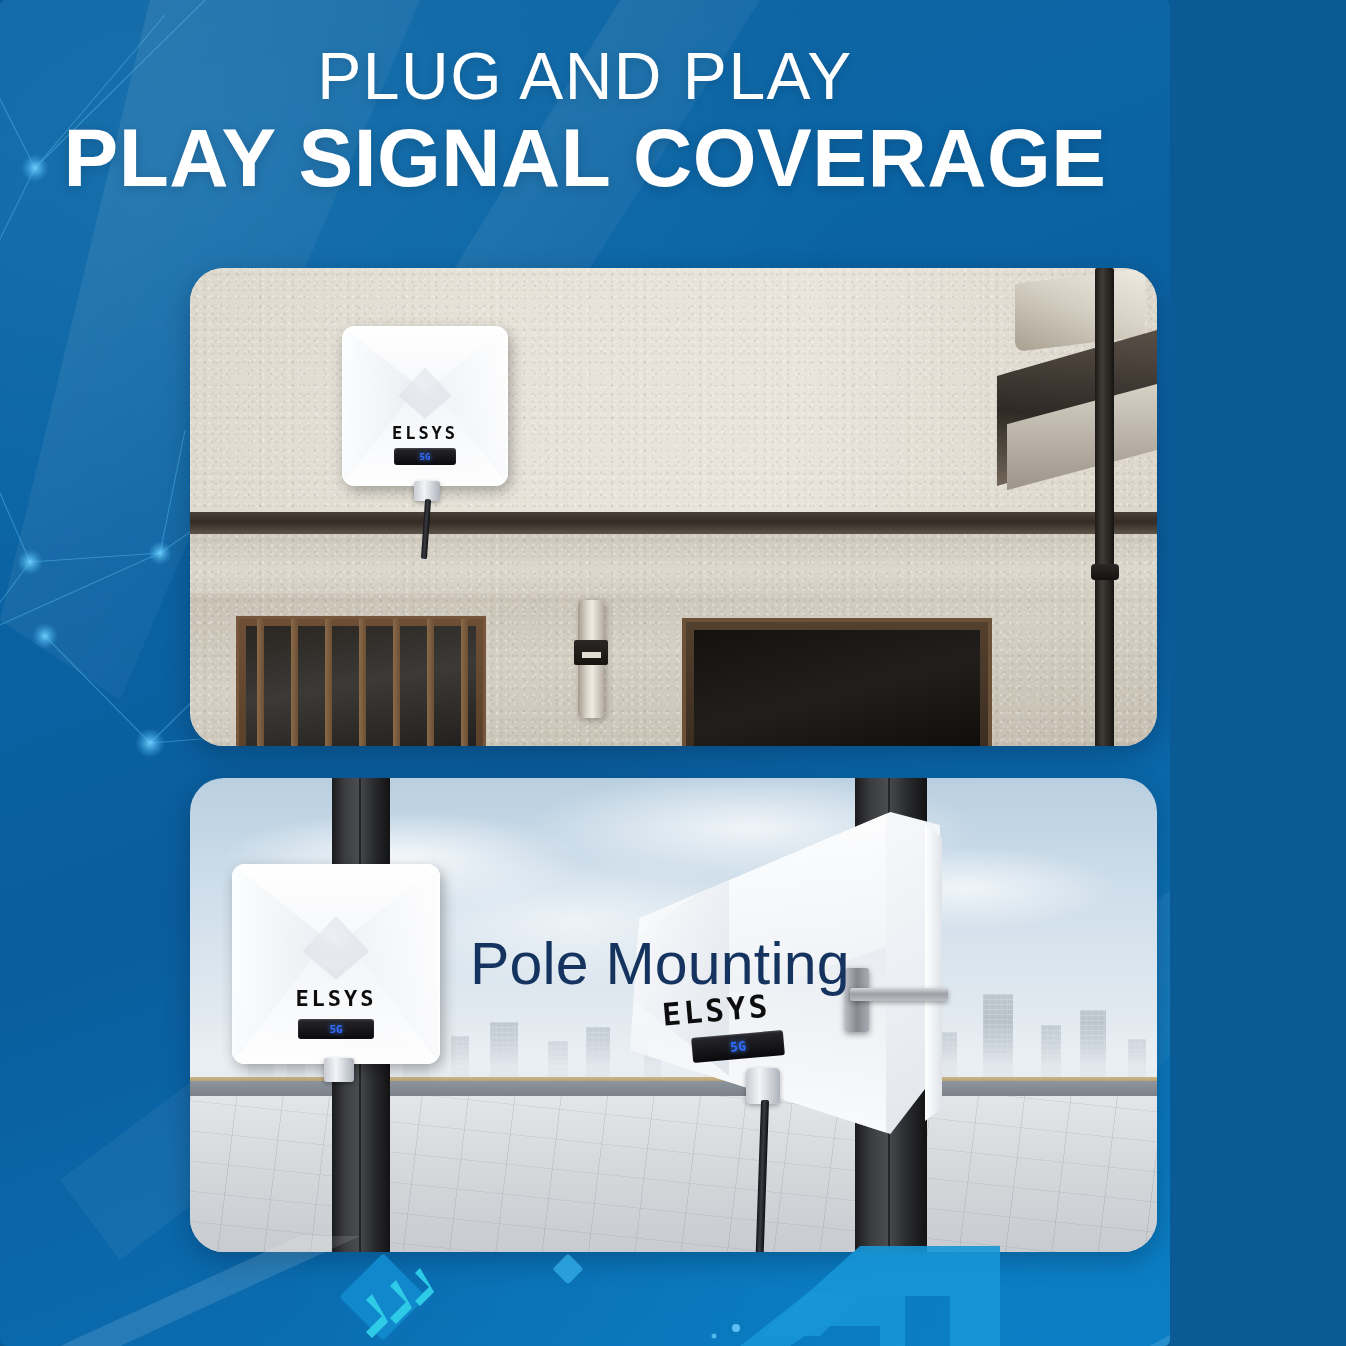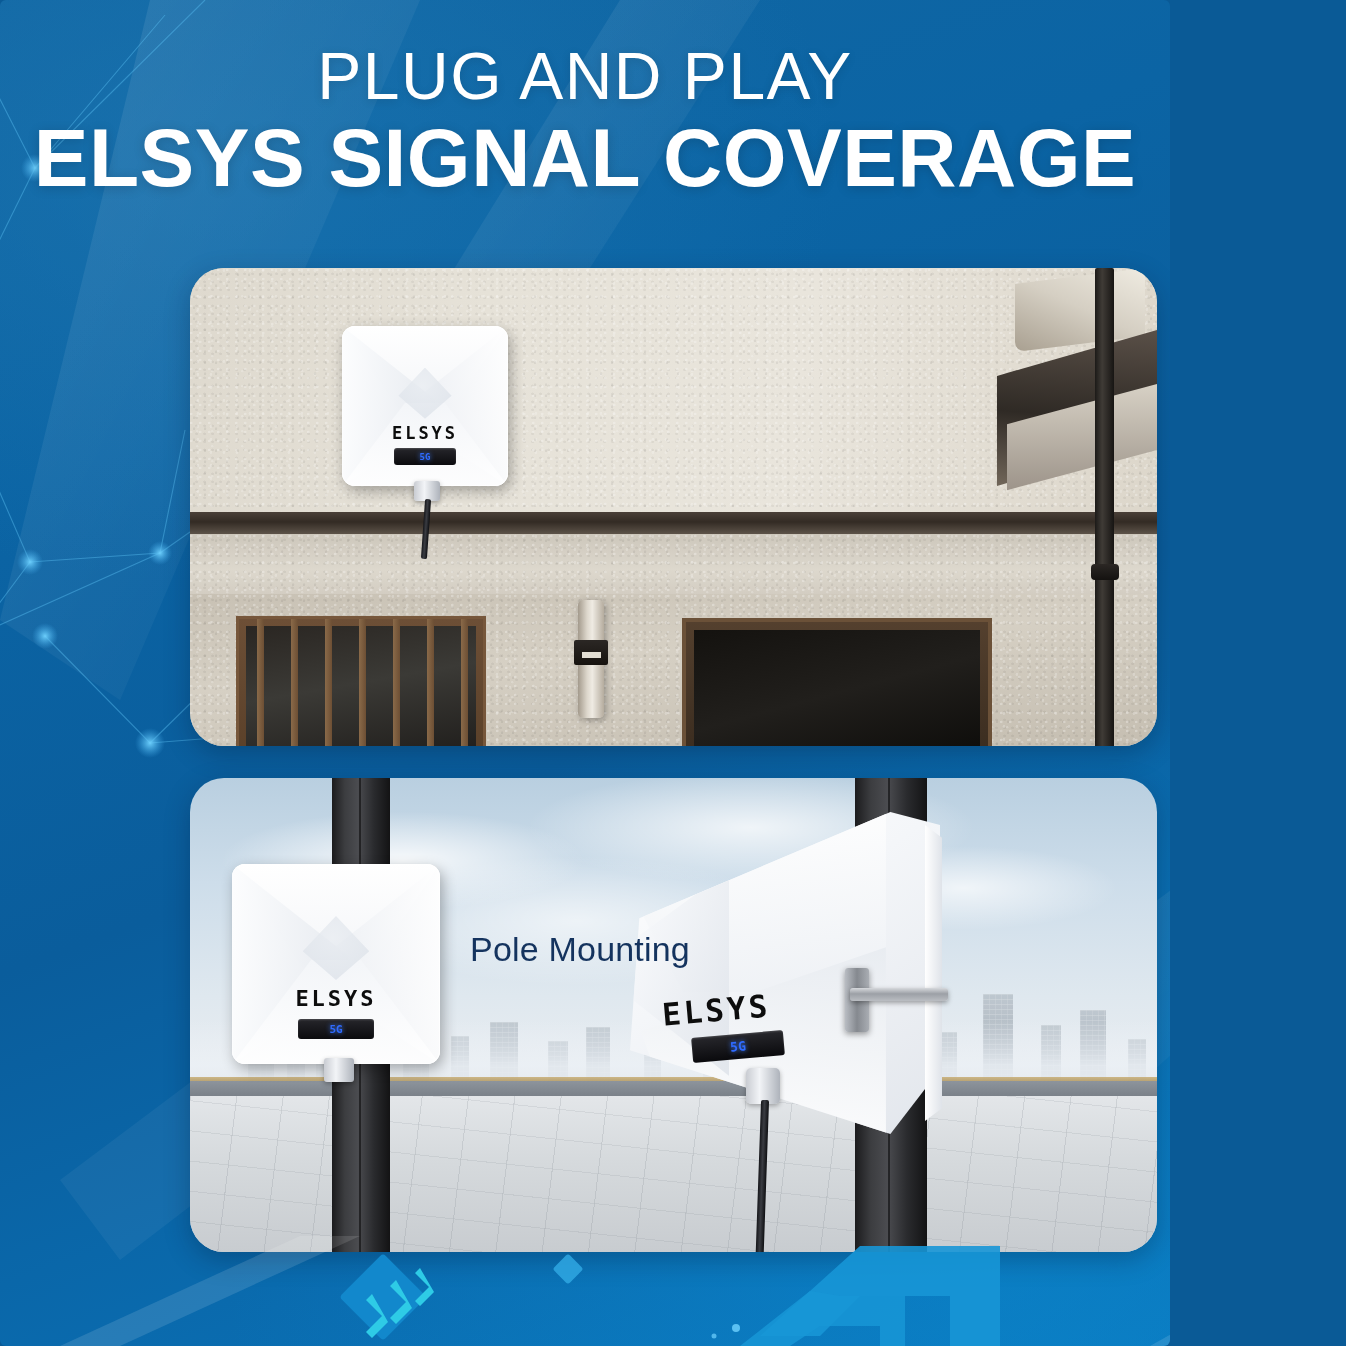--- a/index.html
+++ b/index.html
@@ -36,21 +36,21 @@
     box-shadow:0 8px 26px rgba(0,20,45,0.28);
   }
   #panel-wall { left:190px; top:268px; width:967px; height:478px; }
   #panel-pole { left:190px; top:778px; width:967px; height:474px; }
 
   .panel-caption {
     position:absolute; color:#14335e; font-weight:400; z-index:9;
     letter-spacing:0.2px; white-space:nowrap;
   }
   #caption-wall { left:700px; top:406px; font-size:49px; }
-  #caption-pole { left:470px; top:930px; font-size:34px; }
+  #caption-pole { left:470px; top:930px; font-size:59px; }
 
   
   .wall-scene { position:absolute; inset:0; background:#cfc9bd; }
   .stucco-upper {
     position:absolute; left:0; top:0; width:100%; height:268px;
     background:
       linear-gradient(100deg, #ded9ce 0%, #e6e2d8 30%, #e9e5dc 62%, #dcd6ca 100%);
   }
   .stucco-upper::after, .stucco-lower::after, .wall-band::after {
     content:""; position:absolute; inset:0; opacity:0.5;
@@ -362,21 +362,21 @@
     <g fill="#7fe0f2" opacity="0.75">
       <circle cx="1208" cy="994" r="3"></circle>
       <circle cx="1216" cy="1012" r="2.5"></circle>
       <circle cx="1240" cy="986" r="2.5"></circle>
       <circle cx="1210" cy="1036" r="2.5"></circle>
     </g>
   </svg>
 
   <div class="title-block">
     <div class="title-line1">PLUG AND PLAY</div>
-    <div class="title-line2">ELSYS SIGNAL COVERAGE</div>
+    <div class="title-line2">PLAY SIGNAL COVERAGE</div>
   </div>
 
   <div class="panel" id="panel-wall">
     <div class="wall-scene">
       <div class="stucco-upper"></div>
 
       <div class="wire-top"></div>
       <div class="wire-clip" style="left:60px;"></div>
       <div class="wire-clip" style="left:300px;"></div>
       <div class="wire-clip" style="left:600px;"></div>

